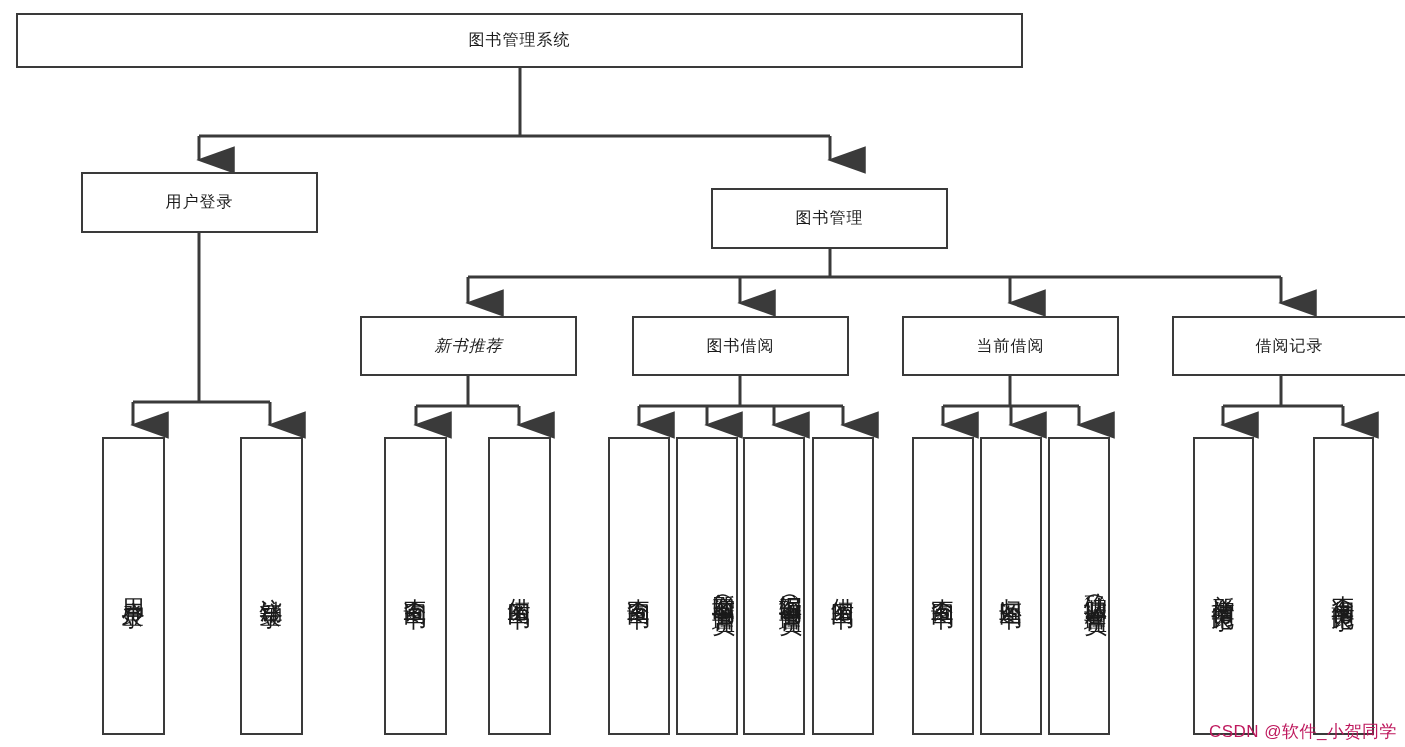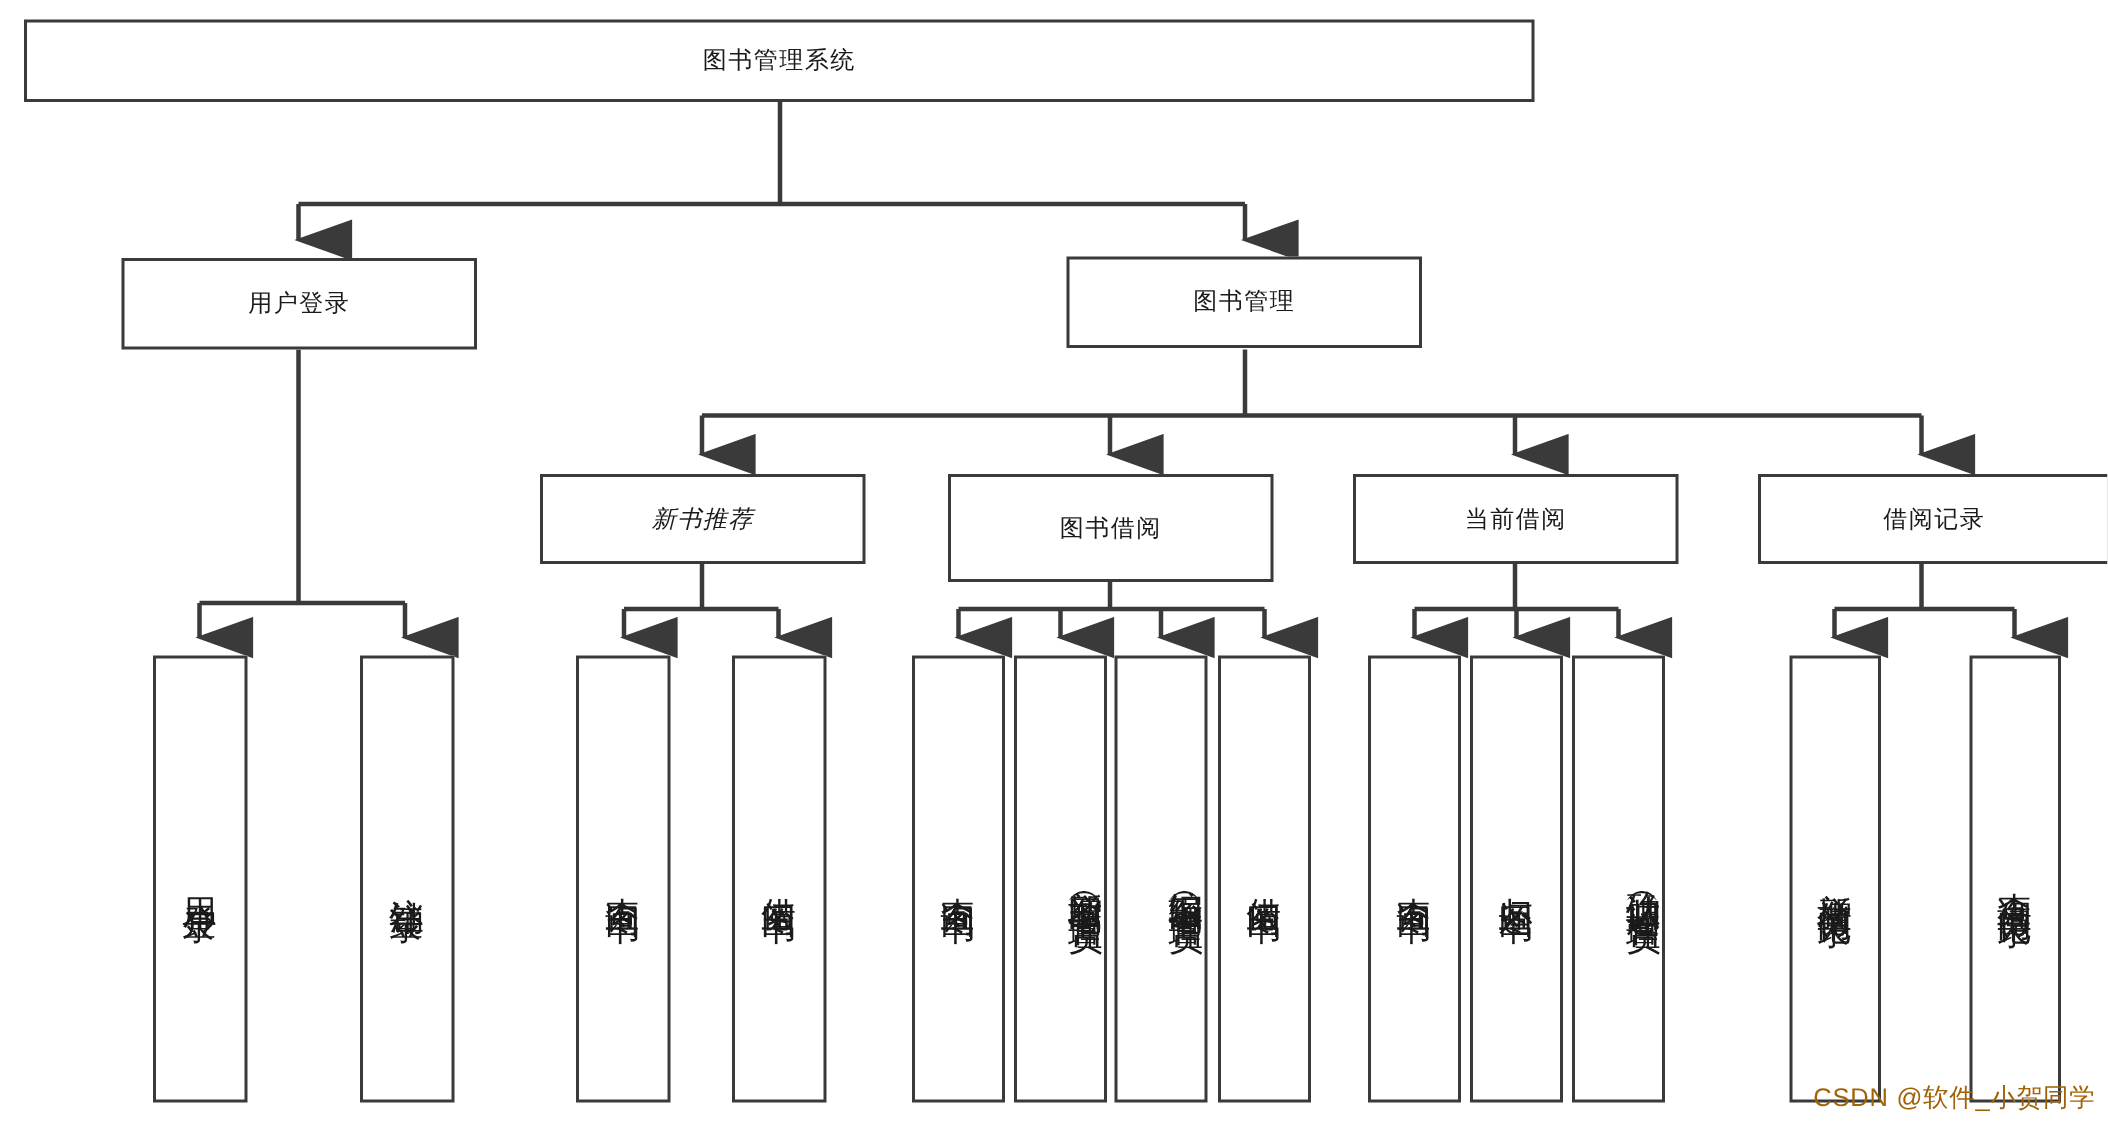--- a/index.html
+++ b/index.html
@@ -56,21 +56,21 @@
   .node.v .vtext {
     writing-mode: vertical-rl;
     text-orientation: upright;
     display: block;
   }
   #watermark {
     position: absolute;
     right: 8px;
     bottom: 4px;
     font-size: 17px;
-    color: #a16207;
+    color: #be185d;
     white-space: nowrap;
     letter-spacing: 0.5px;
   }
 </style>
 </head>
 <body>
 
 <div id="canvas">
 
   <svg id="wires" viewBox="0 0 1405 747">
@@ -123,28 +123,28 @@
     </g>
   </svg>
 
   <div class="node h" style="left:16px; top:13px; width:1007px; height:55px;">
     <span>图书管理系统</span>
   </div>
 
   <div class="node h" style="left:81px; top:172px; width:237px; height:61px;">
     <span>用户登录</span>
   </div>
-  <div class="node h" style="left:711px; top:171px; width:237px; height:61px;">
+  <div class="node h" style="left:711px; top:188px; width:237px; height:61px;">
     <span>图书管理</span>
   </div>
 
   <div class="node h" style="left:360px; top:316px; width:217px; height:60px;font-style:italic;">
     <span>新书推荐</span>
   </div>
-  <div class="node h" style="left:632px; top:316px; width:217px; height:72px;">
+  <div class="node h" style="left:632px; top:316px; width:217px; height:60px;">
     <span>图书借阅</span>
   </div>
   <div class="node h" style="left:902px; top:316px; width:217px; height:60px;">
     <span>当前借阅</span>
   </div>
   <div class="node h" style="left:1172px; top:316px; width:235px; height:60px;">
     <span>借阅记录</span>
   </div>
 
   <div class="node v centered" style="left:102px; top:437px; width:63px; height:298px;">

